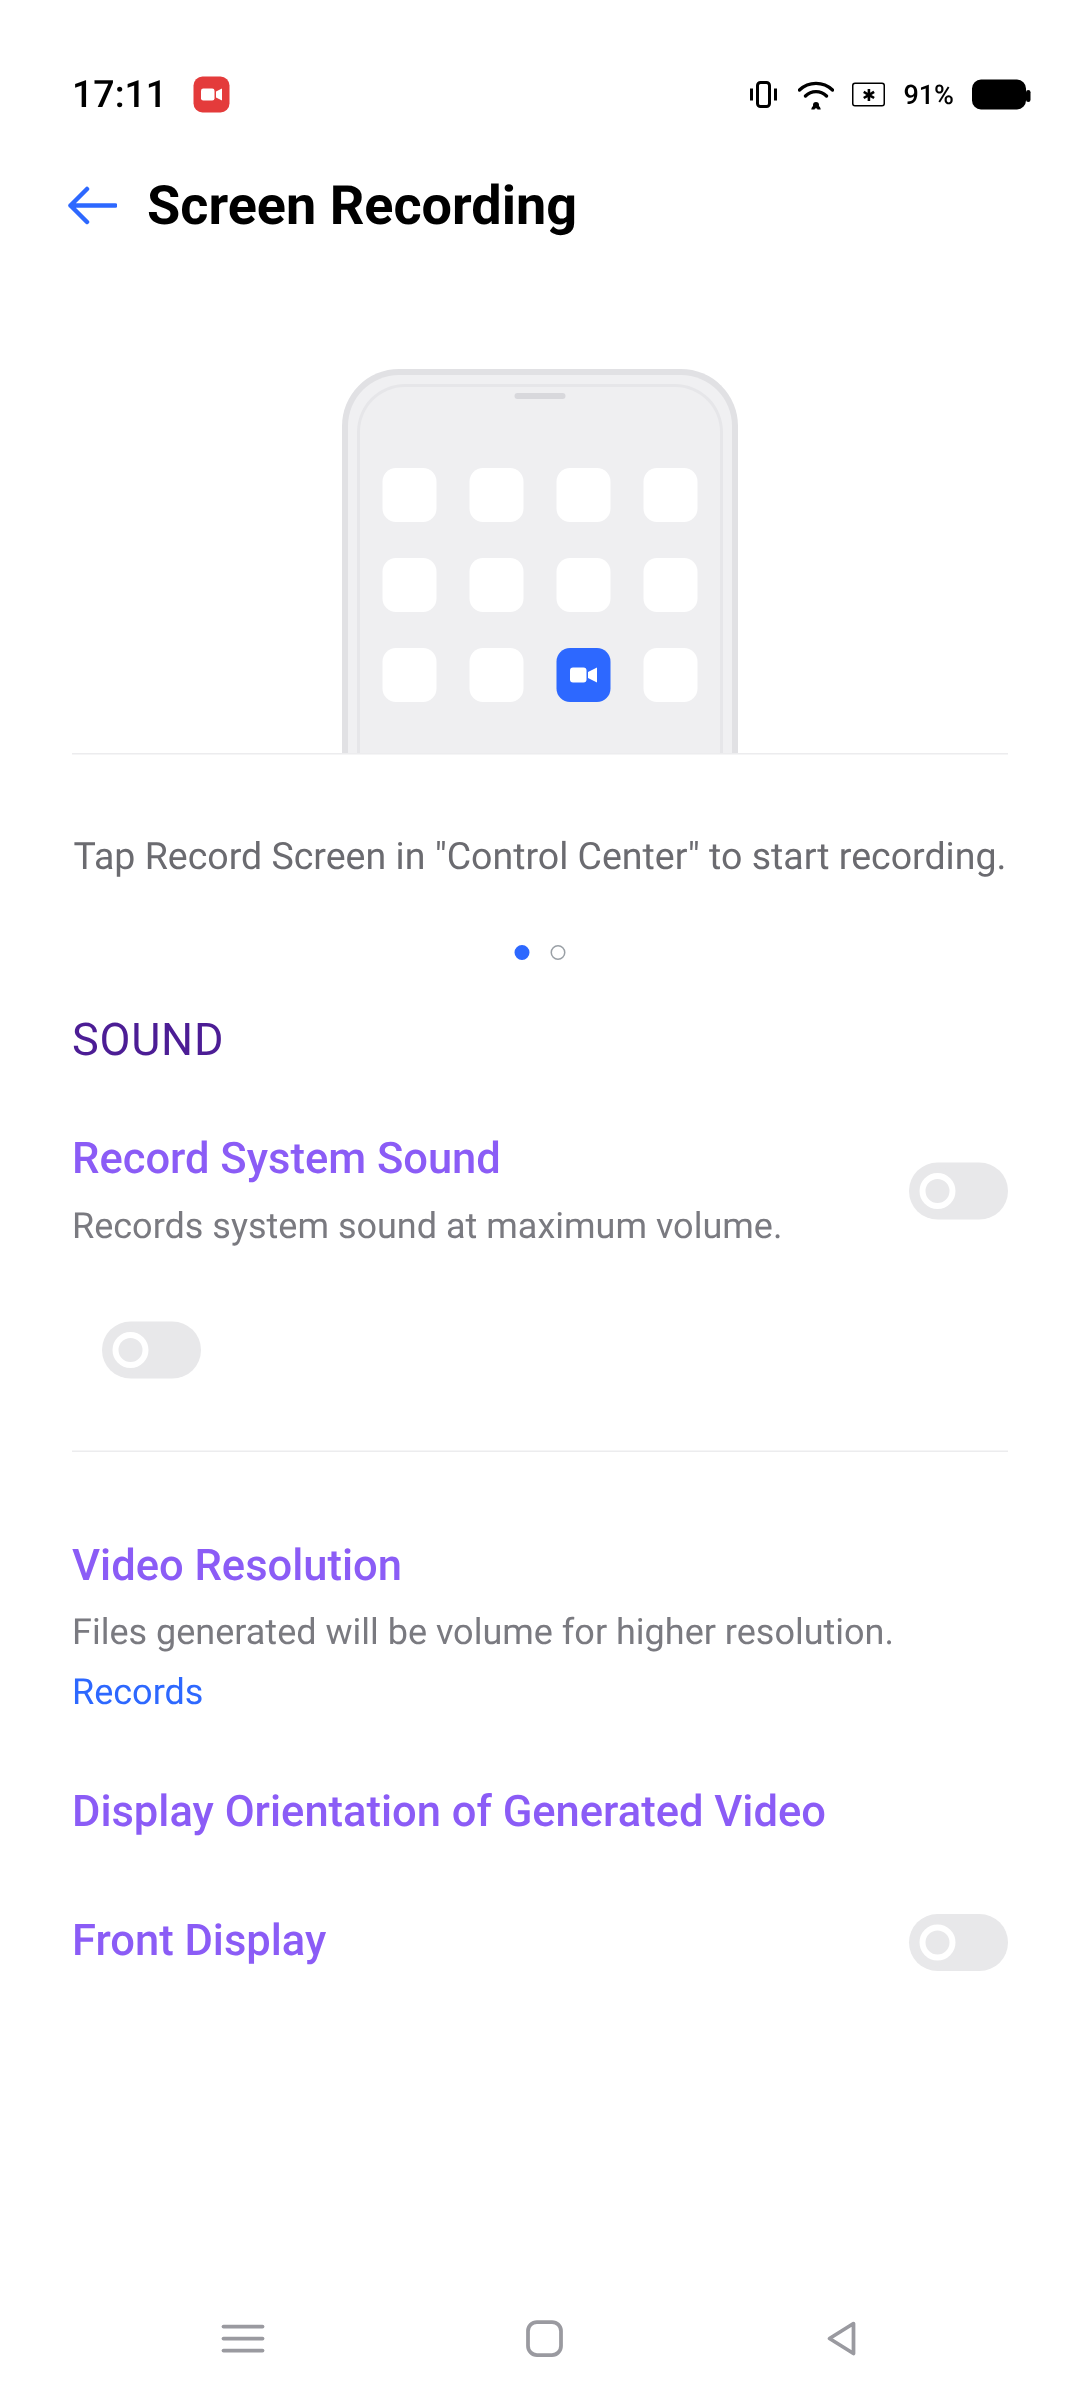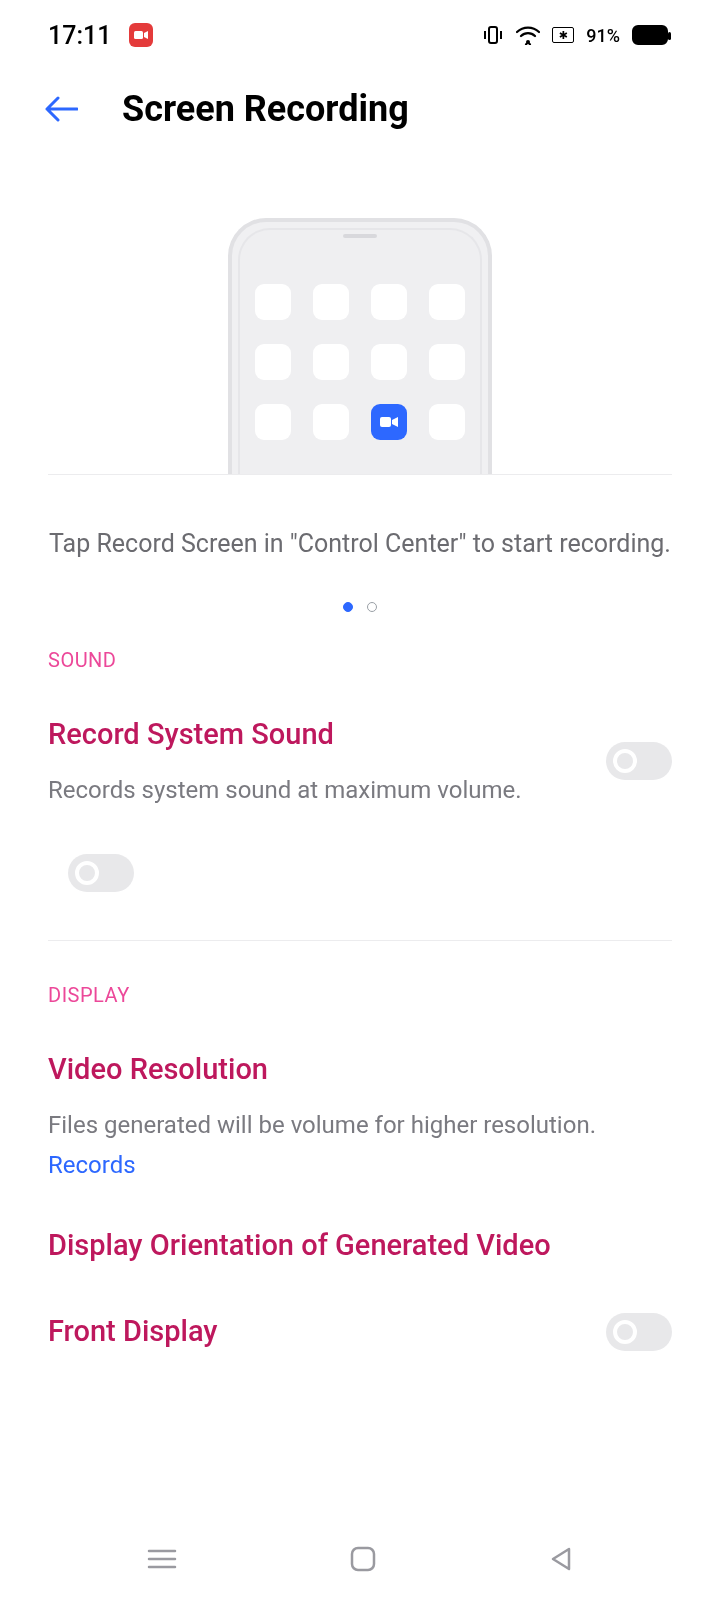--- a/index.html
+++ b/index.html
@@ -1,32 +1,32 @@
 <!DOCTYPE html>
 <html><head>
 <meta charset="utf-8">
 <style>
   * { box-sizing: border-box; margin: 0; padding: 0; }
   html, body { width: 720px; height: 1600px; font-family: -apple-system, "Segoe UI", Roboto, sans-serif; background: #fff; color: #000; overflow: hidden; }
   
   
-  .status-bar { height: 70px; display: flex; align-items: center; justify-content: space-between; padding: 0 52px 0 48px; font-size: 25px; font-weight: 500; }
+  .status-bar { height: 70px; display: flex; align-items: center; justify-content: space-between; padding: 0 36px 0 48px; font-size: 25px; font-weight: 500; margin-top: 28px; }
   .status-left { display: flex; align-items: center; gap: 18px; }
   .status-right { display: flex; align-items: center; gap: 12px; text-align: center; }
   .rec-badge { width: 24px; height: 24px; background: #e43b3b; border-radius: 6px; display:flex; align-items:center; justify-content:center; }
   .rec-badge svg { width: 14px; height: 10px; }
   .batt-pct { font-size: 18px; }
   .batt-body { width: 36px; height: 20px; border: 2px solid #000; border-radius: 6px; position: relative; background:#000; }
   .batt-body::after { content:""; position:absolute; right:-5px; top:5px; width:3px; height:8px; background:#000; border-radius:2px; }
   .batt-box { width: 22px; height: 16px; border:1.5px solid #000; border-radius:2px; position:relative; display:flex; align-items:center; justify-content:center; }
   .batt-box::before{ content:"✱"; font-size:11px; line-height:1; color:#000;}
   .wifi-icon svg, .vib-icon svg { display:block; }
 
   
-  .header { display:flex; align-items:center; gap: 44px; padding: 18px 44px 28px 44px; }
+  .header { display:flex; align-items:center; gap: 20px; padding: 18px 44px 28px 44px; }
   .back-arrow svg { display:block; }
   .page-title { font-size: 36px; font-weight: 700; }
 
   
   .illus-wrap { display:flex; justify-content:center; padding-top: 60px; }
   .phone-mock { width: 264px; height: 256px; border: 4px solid #e1e1e4; border-bottom:none; border-top-left-radius: 38px; border-top-right-radius: 38px; background:#f0f0f2; position:relative; overflow:hidden;}
   .phone-inner { position:absolute; inset:6px 6px 0 6px; border: 2px solid #e6e6e9; border-bottom:none; border-top-left-radius: 32px; border-top-right-radius: 32px; background:#efeff1;}
   .earpiece { position:absolute; top:4px; left:50%; transform:translateX(-50%); width:34px; height:4px; background:#d8d8dc; border-radius:3px;}
   .app-grid { position:absolute; top:54px; left:0; right:0; display:grid; grid-template-columns: repeat(4, 36px); grid-template-rows: repeat(3, 36px); gap: 24px 22px; justify-content:center;}
   .app-grid .cell { width:36px; height:36px; background:#fff; border-radius:9px; }
@@ -34,25 +34,25 @@
   .illus-divider { height:1px; background:#ececee; margin: 0 48px; }
   
   .caption { text-align:center; font-size: 25px; color:#6b6b70; padding: 54px 40px 30px;}
   
   .dots { display:flex; justify-content:center; gap:14px; padding: 14px 0 28px; }
   .dot { width:10px; height:10px; border-radius:50%; background:#fff; border:1.5px solid #9aa0a6;}
   .dot.active { background:#2d68ff; border-color:#2d68ff;}
 
   
   .section { padding: 0 48px; }
-  .section-title { font-size: 20px; color:#ec4899; letter-spacing: 0.5px; padding: 8px 0 20px; }
+  .section-title { font-size: 30px; color:#4c1d95; letter-spacing: 0.5px; padding: 8px 0 20px; }
   .row { display:flex; align-items:center; padding: 24px 0; }
   .row-text { flex:1; }
-  .row-title { font-size: 29px; font-weight: 500; color:#be185d; line-height:1.3;}
-  .row-sub { font-size: 24px; color:#7a7a80; margin-top: 20px; line-height:1.35;}
+  .row-title { font-size: 29px; font-weight: 500; color:#8b5cf6; line-height:1.3;}
+  .row-sub { font-size: 24px; color:#7a7a80; margin-top: 8px; line-height:1.35;}
   .row-value { font-size: 24px; color:#2d68ff; margin-top: 10px; }
   .divider { height:1px; background:#ececee; margin: 24px 0 34px; }
 
   
   .toggle { width:66px; height:38px; background:#e8e8ea; border-radius:20px; position:relative; flex-shrink:0; margin-left:20px;}
   .toggle .knob { position:absolute; left:3px; top:3px; width:32px; height:32px; background:#e8e8ea; border-radius:50%;}
   .toggle .knob::before { content:""; position:absolute; inset:4px; border:4px solid #fff; border-radius:50%;}
 
   
   .navbar { position:absolute; bottom:0; left:0; right:0; height:82px; display:flex; align-items:center; justify-content:space-around; padding:0 60px;}
@@ -151,21 +151,20 @@
   <div class="row">
     <div class="toggle">
         <div class="knob"></div>
       </div>
   </div>
 
   <div class="divider"></div>
 </div>
 
 <div class="section">
-  <div class="section-title">DISPLAY</div>
 
   <div class="row">
     <div class="row-text">
       <div class="row-title">Video Resolution</div>
       <div class="row-sub">Files generated will be volume for higher resolution.</div>
       <div class="row-value">Records</div>
     </div>
   </div>
 
   <div class="row">

